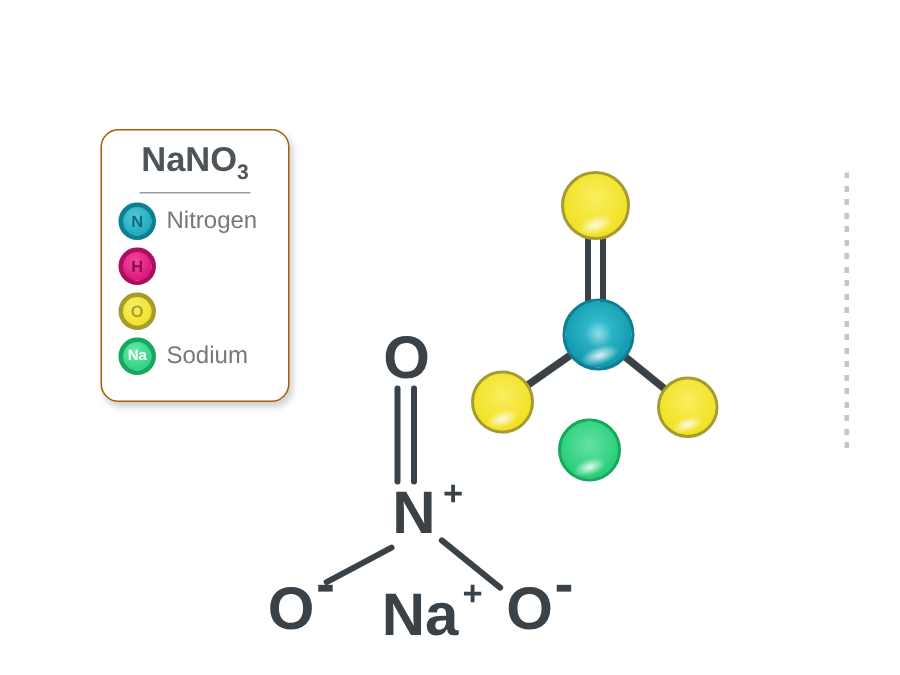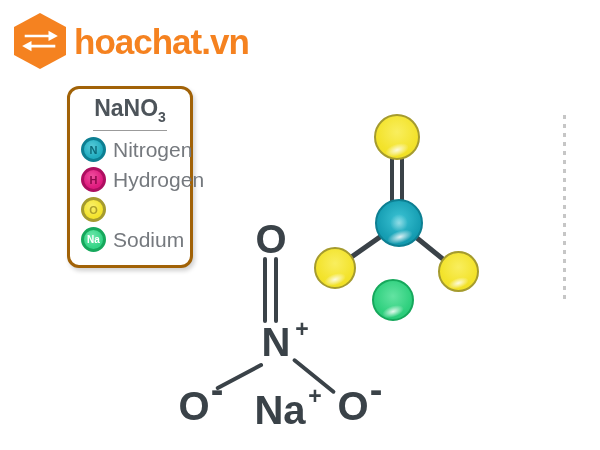--- a/index.html
+++ b/index.html
@@ -24,37 +24,37 @@
   .hex{
     width:52px;height:56px;background:var(--accent);
     clip-path:polygon(50% 0,100% 25%,100% 75%,50% 100%,0 75%,0 25%);
     display:flex;align-items:center;justify-content:center;
   }
   .logo-text{font-size:35px;font-weight:700;color:var(--accent);letter-spacing:-1px;line-height:1;}
 
   
   .legend{
     position:absolute;left:67px;top:86px;width:126px;height:182px;background:#fff;
-    border:3px solid #a16207;border-radius:12px;box-sizing:border-box;
+    border:1px solid #a16207;border-radius:12px;box-sizing:border-box;
     box-shadow:2px 3px 4px rgba(0,0,0,.18);padding-top:7px;
   }
   .legend-title{text-align:center;font-size:23px;font-weight:700;color:var(--title-gray);line-height:1.1;}
   .legend-title sub{font-size:14px;font-weight:700;}
   .legend-divider{width:74px;margin:5px auto 4px;border-top:1.5px solid #9b9b9b;}
   .legend-row{display:flex;align-items:center;gap:7px;padding-left:11px;height:30px;}
   .dot{
     width:25px;height:25px;border-radius:50%;box-sizing:border-box;flex:0 0 25px;
     display:flex;align-items:center;justify-content:center;font-weight:700;font-size:11px;
   }
   .dot i{font-style:normal;}
   .dot-n{background:radial-gradient(circle at 42% 35%,#55c9d8,var(--nitrogen) 65%);border:3px solid var(--nitrogen-dark);color:var(--nitrogen-letter);}
   .dot-h{background:radial-gradient(circle at 42% 35%,#ef4f9e,var(--hydrogen) 65%);border:3px solid var(--hydrogen-dark);color:var(--hydrogen-letter);}
   .dot-o{background:radial-gradient(circle at 42% 35%,#f9ef6b,var(--oxygen) 65%);border:3px solid var(--oxygen-dark);color:var(--oxygen-letter);}
   .dot-na{background:radial-gradient(circle at 42% 35%,#6fe8ad,var(--sodium) 65%);border:3px solid var(--sodium-dark);color:var(--sodium-letter);font-size:10px;}
-  .legend-label{font-size:21px;color:var(--label-gray);}
+  .legend-label{font-size:16px;color:var(--label-gray);}
 
   
   .atom{position:absolute;transform:translate(-50%,-50%);font-size:40px;font-weight:700;color:var(--ink);line-height:1;}
   .charge{position:absolute;transform:translate(-50%,-50%);font-weight:700;color:var(--ink);line-height:1;}
   .charge.plus{font-size:23px;}
   .charge.minus{font-size:38px;}
   .bond{position:absolute;height:4px;background:var(--ink);border-radius:2px;transform-origin:0 50%;}
   .vbond{position:absolute;width:4px;background:var(--ink);border-radius:2px;}
 
   
@@ -76,46 +76,34 @@
   .dotted-line{
     position:absolute;left:563px;top:115px;width:3px;height:188px;
     background:repeating-linear-gradient(to bottom,var(--dotted) 0 4px,transparent 4px 9px);
   }
 </style>
 </head>
 <body>
 
 <div class="stage">
 
-  <div class="logo">
-    <div class="hex">
-      <svg width="42" height="34" viewBox="0 0 48 40">
-        <path d="M6 14 H35" stroke="#ffffff" stroke-width="3" fill="none"></path>
-        <path d="M34 8 L45 14 L34 20 Z" fill="#ffffff"></path>
-        <path d="M42 26 H13" stroke="#ffffff" stroke-width="3" fill="none"></path>
-        <path d="M14 20 L3 26 L14 32 Z" fill="#ffffff"></path>
-      </svg>
-    </div>
-    <span class="logo-text">hoachat.vn</span>
-  </div>
 
   <div class="legend">
     <div class="legend-title"><span>NaNO</span><sub>3</sub></div>
     <div class="legend-divider"></div>
     <div class="legend-row">
       <span class="dot dot-n">
           <i>N</i>
         </span>
       <span class="legend-label">Nitrogen</span>
     </div>
     <div class="legend-row">
       <span class="dot dot-h">
           <i>H</i>
         </span>
-      <span class="legend-label">Hydrogen</span>
     </div>
     <div class="legend-row">
       <span class="dot dot-o">
           <i>O</i>
         </span>
     </div>
     <div class="legend-row">
       <span class="dot dot-na">
           <i>Na</i>
         </span>

